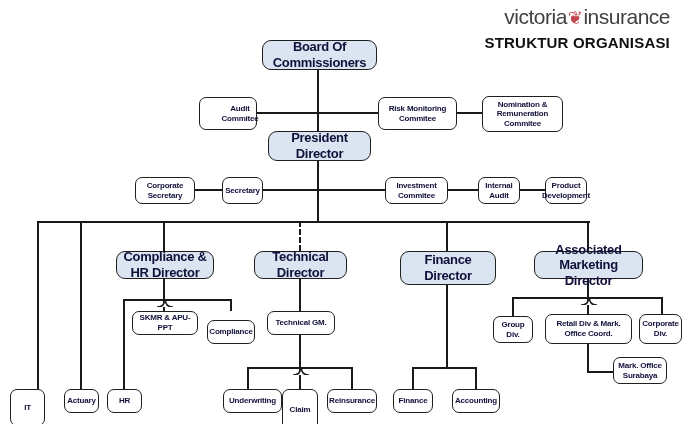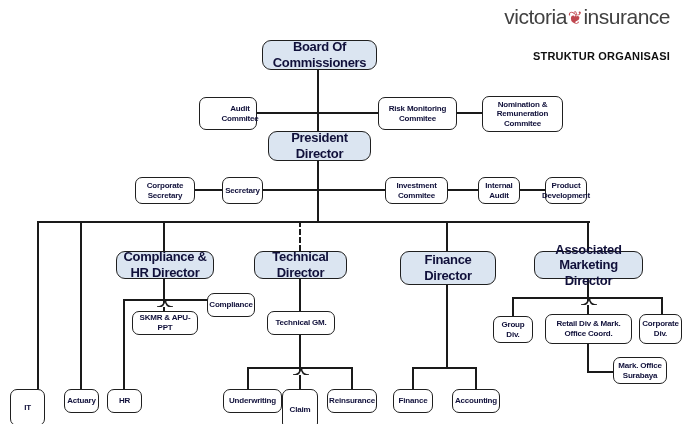--- a/index.html
+++ b/index.html
@@ -4,21 +4,21 @@
 <style>
   html,body{margin:0;padding:0;background:#fff;}
   #stage{
     position:relative;width:700px;height:424px;background:#fff;overflow:hidden;
     font-family:"Liberation Sans",sans-serif;
   }
   
   #brand{position:absolute;top:4px;right:30px;width:190px;text-align:right;}
   #logo{font-size:21px;color:#414141;letter-spacing:-0.5px;line-height:26px;white-space:nowrap;}
   #logo .fleuron{color:#c0474f;font-size:18px;padding:0 1px;}
-  #subtitle{margin-top:19px;font-size:11px;font-weight:bold;color:#101010;letter-spacing:0.2px;}
+  #subtitle{margin-top:3px;font-size:15px;font-weight:bold;color:#101010;letter-spacing:0.2px;}
   
   .node{
     position:absolute;display:flex;align-items:center;justify-content:center;
     text-align:center;box-sizing:border-box;padding:1px 2px;
     border:1.5px solid #1f1f1f;background:#ffffff;border-radius:7px;
     font-size:8px;font-weight:bold;color:#10103a;line-height:1.2;letter-spacing:-0.2px;
     z-index:2;
   }
   .node.primary{background:#dbe5f1;border-radius:9px;font-size:13px;letter-spacing:-0.3px;}
   
@@ -87,21 +87,21 @@
       <div class="node" style="left: 135px; top: 177px; width: 60px; height: 27px;">Corporate Secretary</div>
       <div class="node" style="left: 222px; top: 177px; width: 41px; height: 27px;">Secretary</div>
       <div class="node" style="left: 385px; top: 177px; width: 63px; height: 27px;">Investment Commitee</div>
       <div class="node" style="left: 478px; top: 177px; width: 42px; height: 27px;">Internal Audit</div>
       <div class="node" style="left: 545px; top: 177px; width: 42px; height: 27px;">Product Development</div>
       <div class="node primary" style="left: 116px; top: 251px; width: 98px; height: 28px;">Compliance &amp; HR Director</div>
       <div class="node primary" style="left: 254px; top: 251px; width: 93px; height: 28px;">Technical Director</div>
       <div class="node primary" style="left: 400px; top: 251px; width: 96px; height: 34px;">Finance Director</div>
       <div class="node primary" style="left: 534px; top: 251px; width: 109px; height: 28px;">Associated Marketing Director</div>
       <div class="node" style="left: 132px; top: 311px; width: 66px; height: 24px;">SKMR &amp; APU-PPT</div>
-      <div class="node" style="left: 207px; top: 293px; width: 48px; height: 24px;">Compliance</div>
+      <div class="node" style="left: 207px; top: 320px; width: 48px; height: 24px;">Compliance</div>
       <div class="node" style="left: 267px; top: 311px; width: 68px; height: 24px;">Technical GM.</div>
       <div class="node" style="left: 493px; top: 316px; width: 40px; height: 27px;">Group Div.</div>
       <div class="node" style="left: 545px; top: 314px; width: 87px; height: 30px;">Retail Div &amp; Mark. Office Coord.</div>
       <div class="node" style="left: 639px; top: 314px; width: 43px; height: 30px;">Corporate Div.</div>
       <div class="node" style="left: 613px; top: 357px; width: 54px; height: 27px;">Mark. Office Surabaya</div>
       <div class="node" style="left: 10px; top: 389px; width: 35px; height: 37px;">IT</div>
       <div class="node" style="left: 64px; top: 389px; width: 35px; height: 24px;">Actuary</div>
       <div class="node" style="left: 107px; top: 389px; width: 35px; height: 24px;">HR</div>
       <div class="node" style="left: 223px; top: 389px; width: 59px; height: 24px;">Underwriting</div>
       <div class="node" style="left: 282px; top: 389px; width: 36px; height: 41px;">Claim</div>

